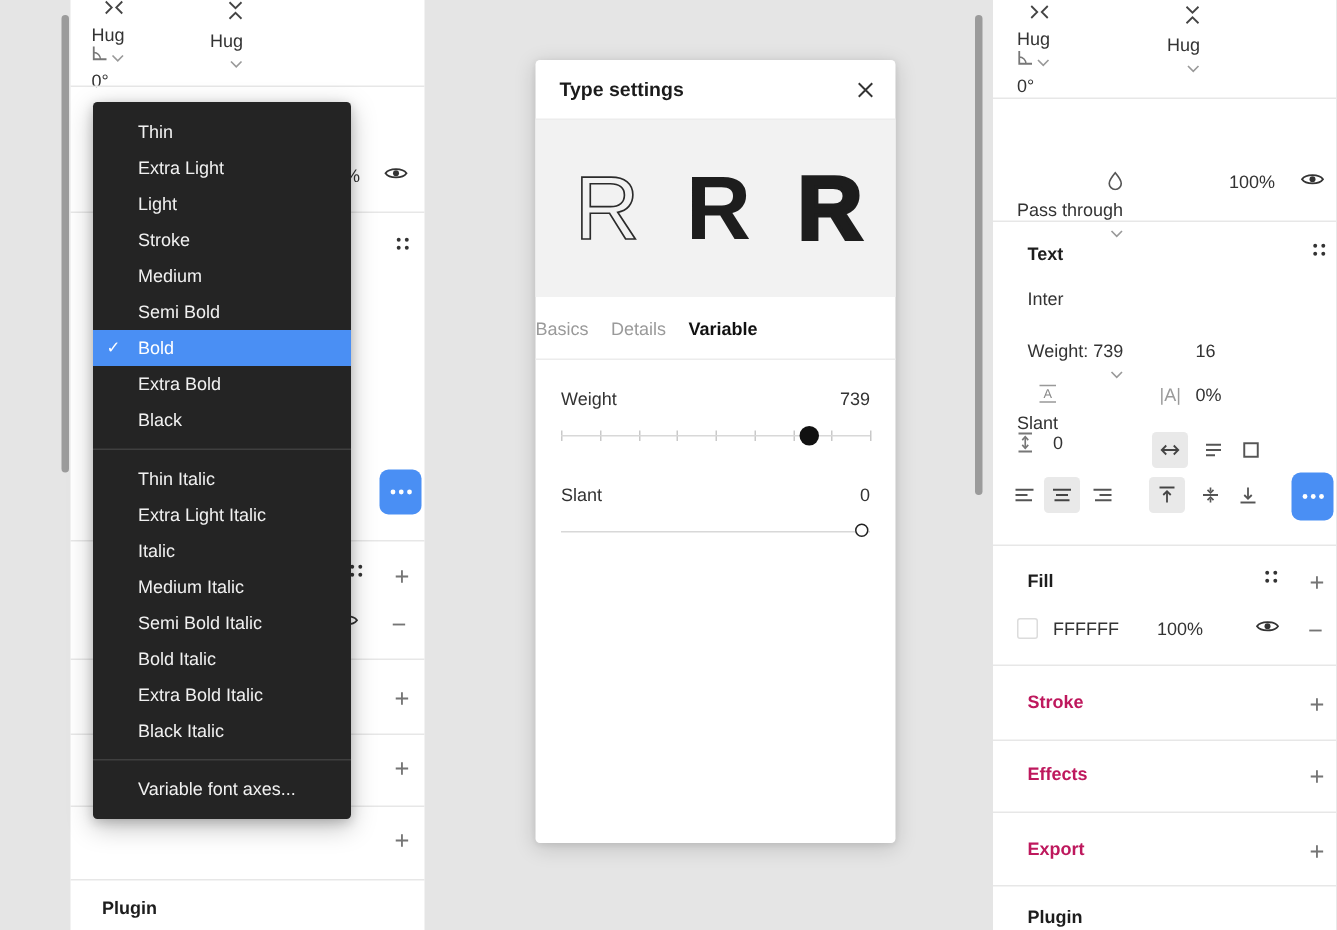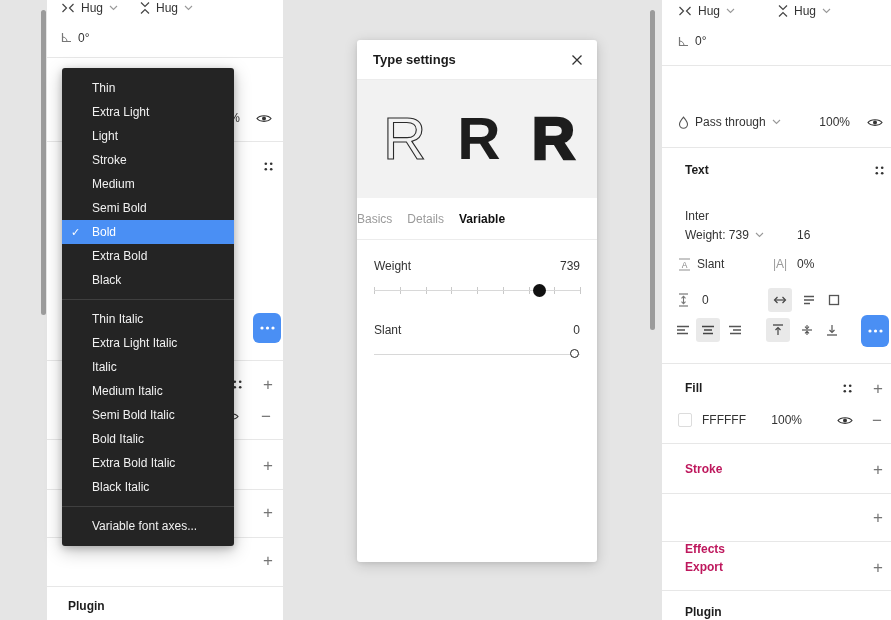--- a/index.html
+++ b/index.html
@@ -5,21 +5,21 @@
   :root{
     --accent:#4a8ff4; --menu_bg:#242424; --canvas:#e5e5e5; --panel:#ffffff; --chip:#e9e9e9;
   }
   *{margin:0;padding:0;box-sizing:border-box;}
   html,body{width:891px;height:620px;overflow:hidden;}
   body{font-family:"Liberation Sans","DejaVu Sans",sans-serif;font-size:12px;color:#333;background:var(--canvas);}
   #stage{position:relative;width:891px;height:620px;overflow:hidden;background:var(--canvas);}
 
   .panel{position:absolute;top:0;height:620px;background:var(--panel);}
   .row{position:absolute;left:0;right:0;}
-  .grp{position:absolute;top:0;bottom:0;display:flex;align-items:center;gap:6px;white-space:nowrap;}
+  .grp{position:absolute;top:0;bottom:0;display:flex;align-items:flex-end;gap:6px;white-space:nowrap;flex-direction:column;}
   .hr{position:absolute;left:0;right:0;height:1px;background:#e7e7e7;}
   .sec-title{font-weight:bold;color:#1d1d1d;font-size:12px;}
   .sec-title.muted{color:#be185d;font-weight:600;}
   .plus,.minus{font-size:17px;color:#757575;font-weight:400;line-height:1;}
   .chipbox{position:absolute;top:4px;width:24px;height:24px;display:flex;align-items:center;justify-content:center;border-radius:3px;}
   .chipbox.sel{background:var(--chip);}
   .alignbox{position:absolute;width:24px;height:24px;display:flex;align-items:center;justify-content:center;border-radius:3px;}
   .alignbox.sel{background:var(--chip);}
   .more-btn{position:absolute;background:var(--accent);border-radius:6px;display:flex;align-items:center;justify-content:center;}
   .swatch{width:14px;height:14px;background:#fff;border:1px solid #dcdcdc;border-radius:2px;}
@@ -321,21 +321,21 @@
       <span class="grp sec-title" style="left:23px;">Text</span>
       <span class="grp" style="right:7px;">
           <svg width="9" height="9" viewBox="0 0 9 9">
             <circle cx="1.8" cy="1.8" r="1.3" fill="#333"></circle>
             <circle cx="7.2" cy="1.8" r="1.3" fill="#333"></circle>
             <circle cx="1.8" cy="7.2" r="1.3" fill="#333"></circle>
             <circle cx="7.2" cy="7.2" r="1.3" fill="#333"></circle>
           </svg>
         </span>
     </div>
-    <div class="row" style="top:208px;height:16px;">
+    <div class="row" style="top:192px;height:16px;">
       <span class="grp" style="left:23px;">Inter</span>
     </div>
     <div class="row" style="top:227px;height:16px;">
       <span class="grp" style="left:23px;">
         <span>Weight: 739</span>
         <span>
             <svg width="9" height="6" viewBox="0 0 9 6">
               <path d="M1 1 L4.5 4.5 L8 1" fill="none" stroke="#999" stroke-width="1.1"></path>
             </svg>
           </span>
@@ -460,21 +460,21 @@
       <span class="grp minus" style="right:9px;">−</span>
     </div>
     <div class="hr" style="top:443px;"></div>
 
     <div class="row" style="top:461px;height:16px;">
       <span class="grp sec-title muted" style="left:23px;">Stroke</span>
       <span class="grp plus" style="right:8px;">+</span>
     </div>
     <div class="hr" style="top:493px;"></div>
     <div class="row" style="top:509px;height:16px;">
-      <span class="grp sec-title muted" style="left:23px;margin-top:40px;">Effects</span>
+      <span class="grp sec-title muted" style="left:23px;">Effects</span>
       <span class="grp plus" style="right:8px;">+</span>
     </div>
     <div class="hr" style="top:541px;"></div>
     <div class="row" style="top:559px;height:16px;">
       <span class="grp sec-title muted" style="left:23px;">Export</span>
       <span class="grp plus" style="right:8px;">+</span>
     </div>
     <div class="hr" style="top:590px;"></div>
     <div class="row" style="top:604px;height:16px;">
       <span class="grp sec-title" style="left:23px;">Plugin</span>

